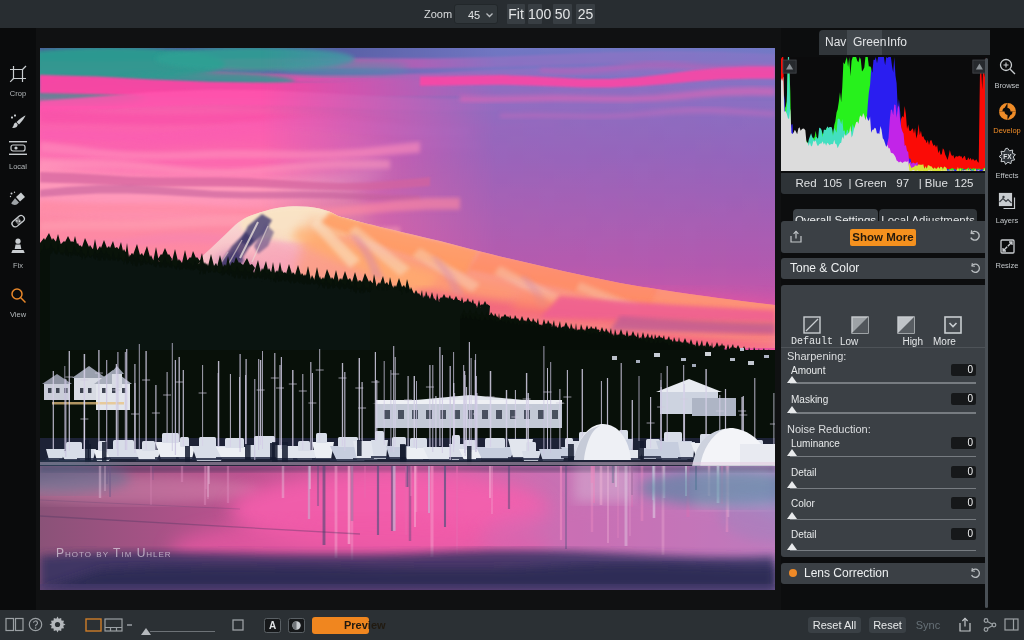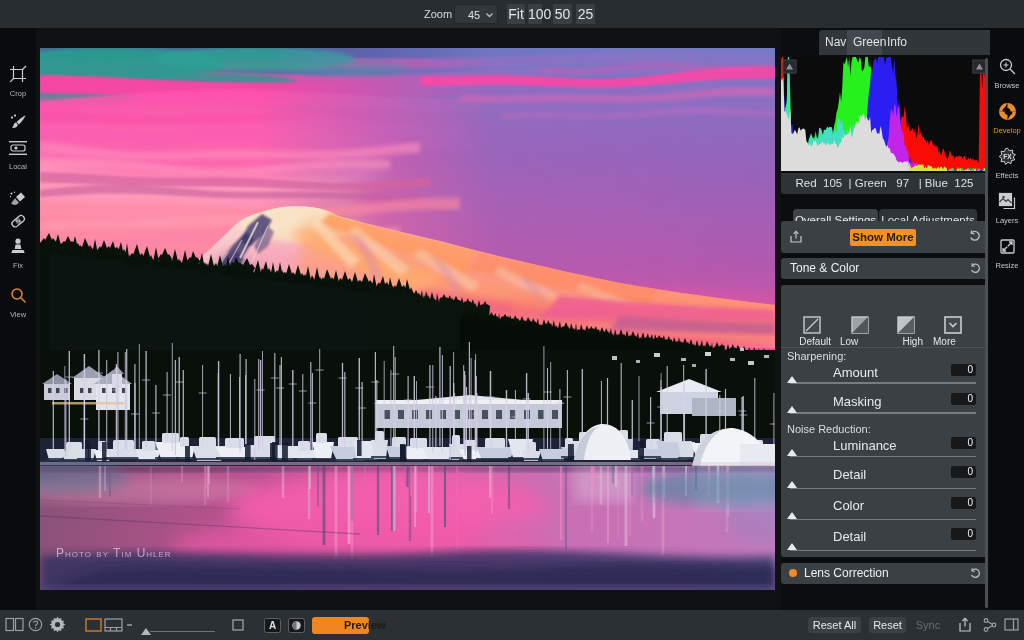--- a/index.html
+++ b/index.html
@@ -30,21 +30,21 @@
 #rgbbar { position:absolute; left:0; top:145px; width:207px; height:21px; background:#2e3337; color:#dfe1e3; font-size:11.5px; text-align:center; line-height:21px; border-radius:0 0 3px 3px;}
 
 #stabs { position:absolute; left:12px; top:170px; width:207px; height:22px;margin-top:11px; }
 #stab1 { position:absolute; left:0; top:0; width:85px; height:22px; background:#3c4247; border-radius:4px 4px 0 0; color:#eceeef; font-size:11.5px; text-align:center; line-height:22px; }
 #stab2 { position:absolute; left:86px; top:0; width:98px; height:22px; background:#2f3438; border-radius:4px 4px 0 0; color:#e0e2e4; font-size:11.5px; text-align:center; line-height:22px; }
 .panel { position:absolute; left:0; width:207px; background:#3b4045; border-radius:3px; }
 .phead { position:relative; height:22px; }
 .phead .ttl { position:absolute; left:9px; top:4px; font-size:12px; color:#eef0f1; }
 .phead .dot { position:absolute; left:8px; top:7px; width:8px; height:8px; border-radius:50%; background:#f08a27; }
 .reset { position:absolute; right:6px; top:3px; }
-.slbl { position:absolute; left:10px; font-size:13px; color:#e8eaeb;margin-left:42px; }
+.slbl { position:absolute; left:10px; font-size:10px; color:#e8eaeb; }
 .shead { position:absolute; left:6px; font-size:11px; color:#dcdee0; }
 .sval { position:absolute; right:12px; width:25px; height:12px; background:#16181a; border-radius:2px; color:#f2f3f4; font-size:10px; text-align:right; line-height:12px; padding-right:3px; }
 .strack { position:absolute; left:9px; right:12px; height:1.5px; background:#777c81; }
 .sthumb { position:absolute; left:6px; width:0; height:0; border-left:5.5px solid transparent; border-right:5.5px solid transparent; border-bottom:7px solid #e8eaec; }
 
 #modcol { position:absolute; left:990px; top:28px; width:34px; height:582px; background:#0a0b0c; }
 .mod { position:absolute; left:0; width:34px; text-align:center; color:#c7cbce; }
 .mod .lbl { font-size:7.5px; margin-top:1px; color:#c3c7ca; }
 .mod.on .lbl { color:#ef8c28; }
 
@@ -737,21 +737,21 @@
             <path d="M17 1 L1 17 L17 17 Z" fill="#51565b"></path>
           </svg>
         <svg class="icn" style="left:116px;top:3px;" width="18" height="18" viewBox="0 0 18 18">
             <rect x="1" y="1" width="16" height="16" fill="#c0c4c8" stroke="#c9cdd0" stroke-width="1.4"></rect>
             <path d="M17 1 L1 17 L17 17 Z" fill="#585d62"></path>
           </svg>
         <svg class="icn" style="left:163px;top:3px;" width="18" height="18" viewBox="0 0 18 18">
             <rect x="1" y="1" width="16" height="16" fill="#44494e" stroke="#c9cdd0" stroke-width="1.6"></rect>
             <path d="M5.5 7 L9 10.5 L12.5 7" stroke="#c9cdd0" stroke-width="1.6" fill="none"></path>
           </svg>
-        <div class="icn" style="left:10px;top:23px;width:40px;text-align:right;font-size:10px;color:#e4e6e8;">Default</div>
+        <div class="icn" style="left:10px;top:23px;width:40px;text-align:right;font-size:10px;color:#e4e6e8;font-family:Liberation Mono, monospace;">Default</div>
         <div class="icn" style="left:59px;top:23px;width:36px;text-align:left;font-size:10px;color:#e4e6e8;">Low</div>
         <div class="icn" style="left:106px;top:23px;width:36px;text-align:right;font-size:10px;color:#e4e6e8;">High</div>
         <div class="icn" style="left:152px;top:23px;width:36px;text-align:left;font-size:10px;color:#e4e6e8;">More</div>
         <div style="position:absolute;left:0;top:34px;width:207px;height:1px;background:#4e5358;"></div>
         <span class="shead" style="top:37px;">Sharpening:</span>
         <span class="slbl" style="top:52px;">Amount</span>
           <span class="sval" style="top:51px;">0</span>
         <div class="strack" style="top:69.5px;"></div>
           <div class="sthumb" style="top:63px;"></div>
         <span class="slbl" style="top:81.5px;">Masking</span>

